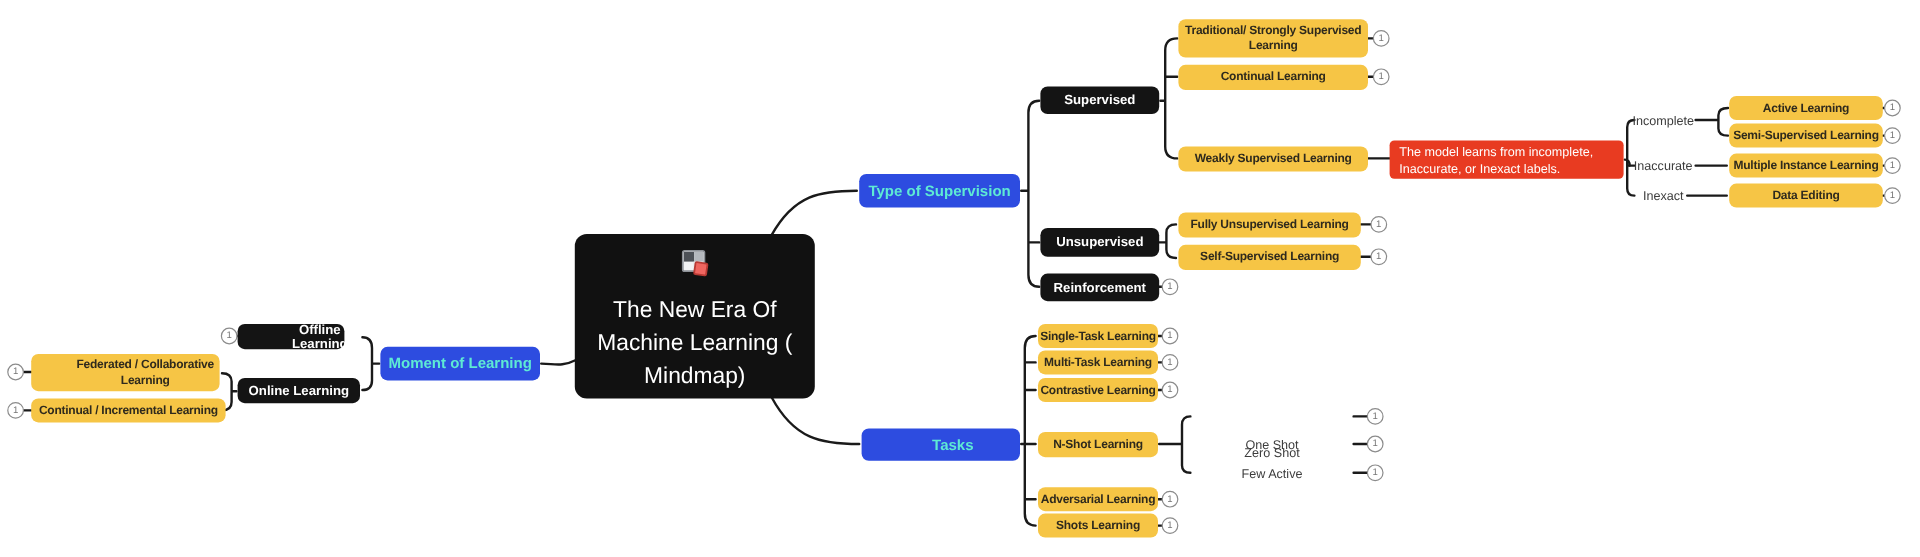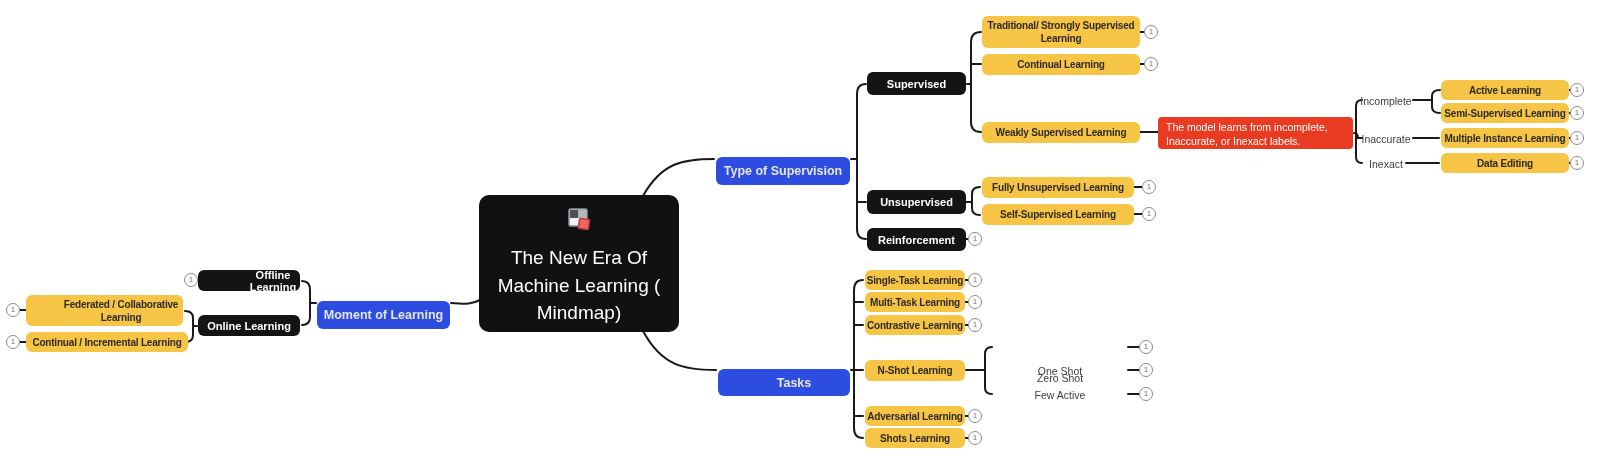--- a/index.html
+++ b/index.html
@@ -1,21 +1,21 @@
 <!DOCTYPE html>
 <html><head>
 <meta charset="utf-8">
 <style>
   html,body{margin:0;padding:0;background:#fff;}
   .canvas{position:relative;width:1600px;height:464px;background:#ffffff;
           font-family:"Liberation Sans",sans-serif;overflow:hidden;}
   svg.wires{position:absolute;left:0;top:0;pointer-events:none;}
   .node{position:absolute;display:flex;align-items:center;justify-content:center;
         text-align:center;box-sizing:border-box;}
-  .blue{background:#2d4ce0;color:#e5e5e5;border-radius:6px;font-size:12.5px;font-weight:600;margin-top:12px;}
+  .blue{background:#2d4ce0;color:#5eead4;border-radius:6px;font-size:12.5px;font-weight:600;}
   .black{background:#141414;color:#ffffff;border-radius:6px;font-size:11px;font-weight:700;}
   .yellow{background:#f6c545;color:#2f2a1d;border-radius:6px;font-size:10px;font-weight:700;
           line-height:1.3;letter-spacing:-0.2px;}
   .note{background:#e83b21;color:#ffffff;border-radius:4px;font-size:10.5px;font-weight:400;
         text-align:left;justify-content:flex-start;align-items:flex-start;
         padding:4px 8px;line-height:1.3;}
   .plain{color:#3d3d3d;font-size:10.5px;font-weight:400;background:transparent;}
   .root-node{background:#111111;color:#ffffff;border-radius:10px;flex-direction:column;
              padding:12px 12px 8px 12px;justify-content:flex-start;}
   .root-title{font-size:19px;font-weight:400;line-height:1.45;margin-top:7px;}
@@ -86,21 +86,21 @@
   <div class="node yellow" style="left:1441px;top:103px;width:128px;height:20px;">Semi-Supervised Learning</div>
   <div class="node yellow" style="left:1441px;top:128px;width:128px;height:20px;">Multiple Instance Learning</div>
   <div class="node yellow" style="left:1441px;top:153px;width:128px;height:20px;">Data Editing</div>
 
   <div class="node black" style="left:867px;top:190px;width:99px;height:24px;">Unsupervised</div>
   <div class="node yellow" style="left:982px;top:177px;width:152px;height:21px;">Fully Unsupervised Learning</div>
   <div class="node yellow" style="left:982px;top:204px;width:152px;height:21px;">Self-Supervised Learning</div>
   <div class="node black" style="left:867px;top:228px;width:99px;height:23px;">Reinforcement</div>
 
   <div class="node blue" style="left:317px;top:289px;width:133px;height:28px;">Moment of Learning</div>
-  <div class="node black" style="left:198px;top:270px;width:102px;height:21px;padding-left:48px;">Offline Learning</div>
+  <div class="node black" style="left:198px;top:270px;width:89px;height:21px;padding-left:48px;">Offline Learning</div>
   <div class="node black" style="left:198px;top:315px;width:102px;height:21px;">Online Learning</div>
   <div class="node yellow" style="left:26px;top:295px;width:157px;height:31px;padding-left:33px;">Federated / Collaborative Learning</div>
   <div class="node yellow" style="left:26px;top:332px;width:162px;height:20px;">Continual / Incremental Learning</div>
 
   <div class="node blue" style="left:718px;top:357px;width:132px;height:27px;padding-left:20px;">Tasks</div>
   <div class="node yellow" style="left:865px;top:270px;width:100px;height:20px;">Single-Task Learning</div>
   <div class="node yellow" style="left:865px;top:292px;width:100px;height:20px;">Multi-Task Learning</div>
   <div class="node yellow" style="left:865px;top:315px;width:100px;height:20px;">Contrastive Learning</div>
   <div class="node yellow" style="left:865px;top:360px;width:100px;height:21px;">N-Shot Learning</div>
   <div class="node plain" style="left:1025px;top:341px;width:70px;height:13px;margin-top:30px;">Zero Shot</div>

